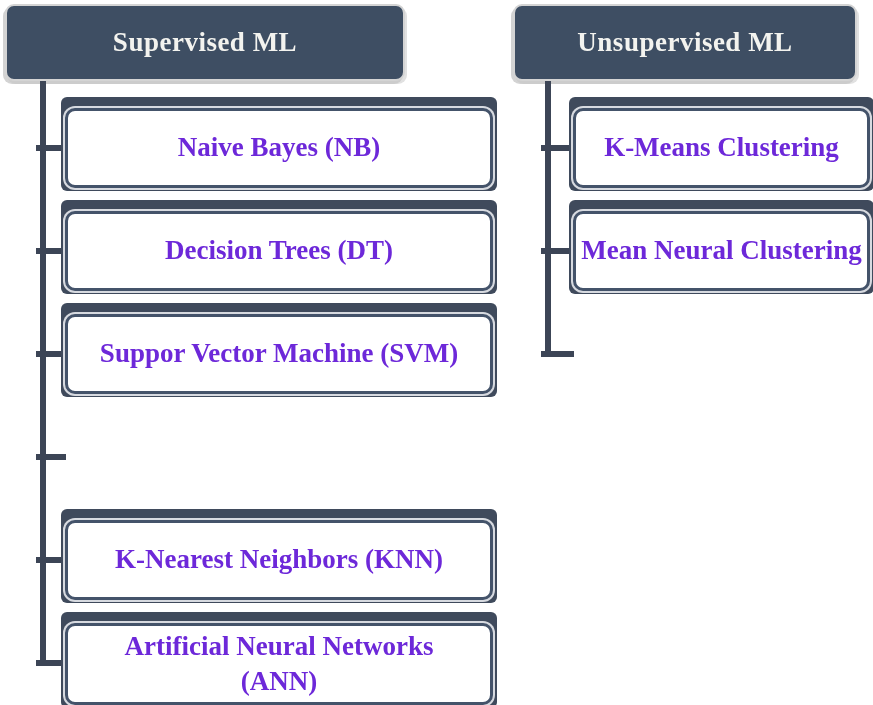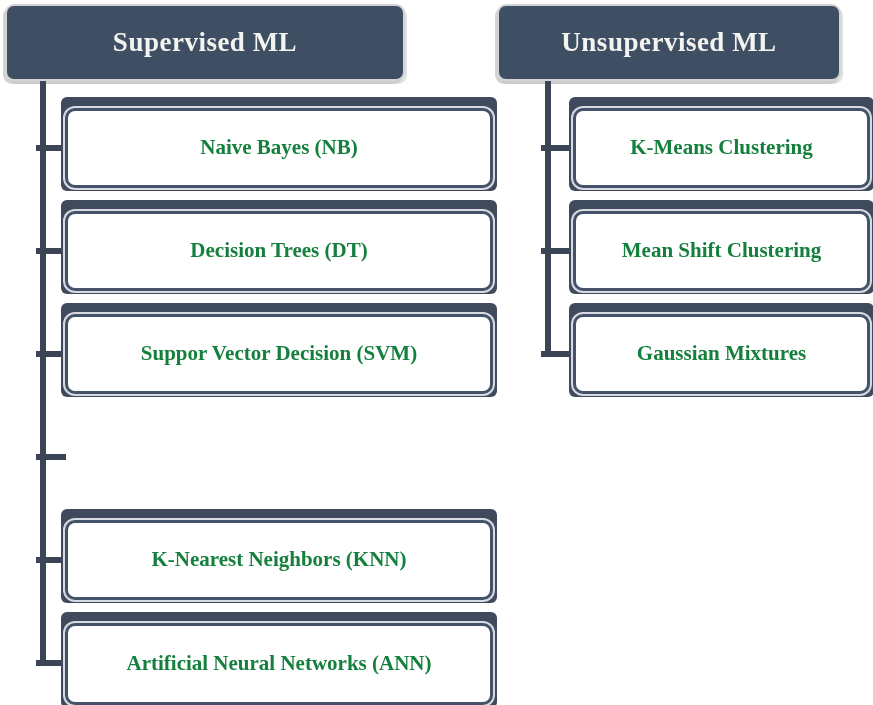--- a/index.html
+++ b/index.html
@@ -20,21 +20,21 @@
     border:2px solid #d4d4d4;
     border-radius:9px;
     box-shadow:-2px 3px 0 rgba(196,196,196,.75), 2px 3px 0 rgba(200,200,200,.55);
     display:flex; align-items:center; justify-content:center;
     color:#f3f3ef;
     font-weight:bold;
     font-size:27px;
     letter-spacing:.5px;
   }
   #hdr-supervised   { left:5px;   width:400px; }
-  #hdr-unsupervised { left:497px; width:344px; }
+  #hdr-unsupervised { left:513px; width:344px; }
 
   
   .vline, .stub { position:absolute; background:#3C4556; }
   .vline { width:6px; }
   #vline-sup   { left:40px;  top:81px; height:585px; }
   #vline-unsup { left:545px; top:81px; height:276px; }
   .stub { height:6px; }
   .stub.c0 { left:36px;  width:30px; }
   .stub.c1 { left:541px; width:33px; }
   .stub.sr0 { top:145px; } .stub.sr1 { top:248px; } .stub.sr2 { top:351px; }
@@ -53,24 +53,24 @@
     background:#3F4A5C;
     border-radius:6px;
   }
   .node-face {
     position:absolute; inset:0;
     background:#ffffff;
     border:3px solid #44536A;
     border-radius:10px;
     box-shadow:0 0 0 2px rgba(223,226,231,.95);
     display:flex; align-items:center; justify-content:center;
-    text-align:left;
-    color:#15803d;
+    text-align:center;
+    color:#6d28d9;
     font-weight:bold;
-    font-size:21px;
+    font-size:27px;
     line-height:1.3;
     padding:0 2px;
   }
   
   #node-ann .node-face { padding:8px 42px; }
 </style>
 </head>
 <body>
 
 <div class="canvas">
@@ -103,21 +103,21 @@
   </div>
   <div class="child c0 r1">
     <div class="node-shadow"></div>
     <div class="node-face">
       <span>Decision Trees (DT)</span>
     </div>
   </div>
   <div class="child c0 r2">
     <div class="node-shadow"></div>
     <div class="node-face">
-      <span>Suppor Vector Decision (SVM)</span>
+      <span>Suppor Vector Machine (SVM)</span>
     </div>
   </div>
   <div class="child c0 r4">
     <div class="node-shadow"></div>
     <div class="node-face">
       <span>K-Nearest Neighbors (KNN)</span>
     </div>
   </div>
   <div class="child c0 r5" id="node-ann">
     <div class="node-shadow"></div>
@@ -128,23 +128,17 @@
 
   <div class="child c1 r0">
     <div class="node-shadow"></div>
     <div class="node-face">
       <span>K-Means Clustering</span>
     </div>
   </div>
   <div class="child c1 r1">
     <div class="node-shadow"></div>
     <div class="node-face">
-      <span>Mean Shift Clustering</span>
-    </div>
-  </div>
-  <div class="child c1 r2">
-    <div class="node-shadow"></div>
-    <div class="node-face">
-      <span>Gaussian Mixtures</span>
+      <span>Mean Neural Clustering</span>
     </div>
   </div>
 
 </div>
 
 </body></html>

